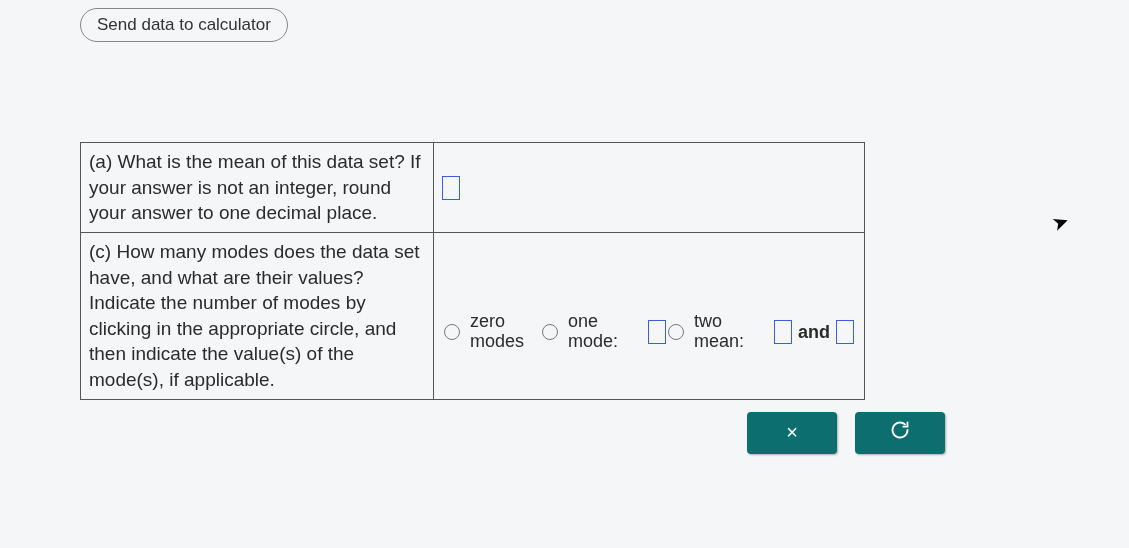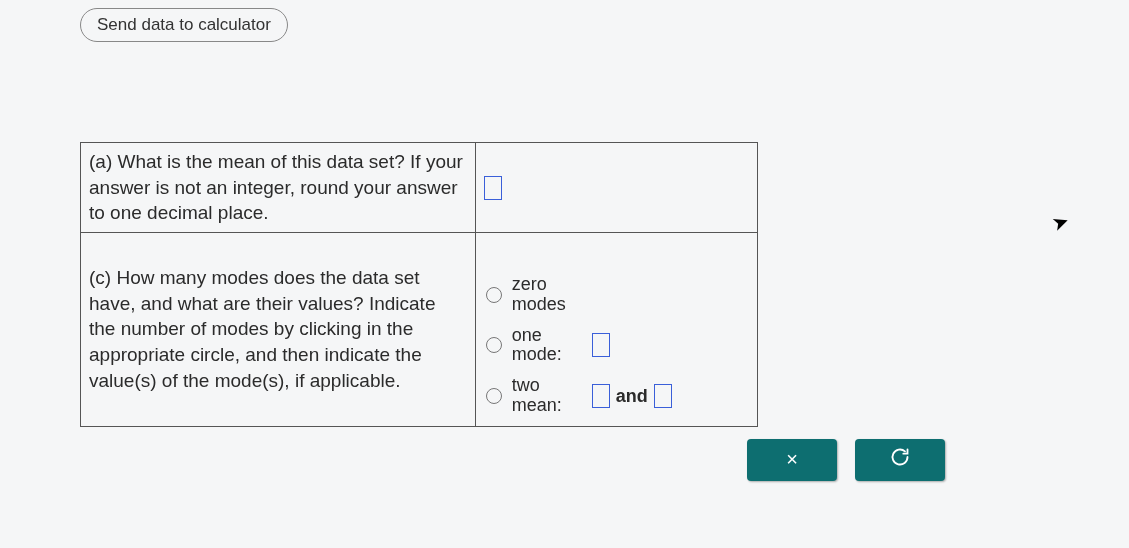--- a/index.html
+++ b/index.html
@@ -31,21 +31,21 @@
       font-size: 17px;
       color: #333;
       background: #f5f6f7;
       cursor: pointer;
       font-family: Arial, Helvetica, sans-serif;
       text-align: center;
     }
     .qtable {
       margin-top: 100px;
       border-collapse: collapse;
-      width: 678px;
+      width: 785px;
       padding-left: 42px;
     }
     .qtable td {
       border: 1.5px solid #555;
       vertical-align: middle;
       padding: 6px 8px;
       font-size: 19px;
       color: #2b2b2b;
       line-height: 1.35;
     }
@@ -55,22 +55,22 @@
       display: inline-block;
       width: 18px;
       height: 24px;
       border: 1.5px solid #3a5fd9;
       vertical-align: middle;
       background: transparent;
       cursor: text;
     }
     .mode-row {
       display: flex;
-      flex-direction: column;
-      gap: 11px;
+      flex-direction: row;
+      gap: 2px;
       padding: 4px 2px;
       margin-top: 32px;
     }
     .mode-line {
       display: flex;
       align-items: center;
       gap: 10px;
     }
     .radio {
       width: 16px;

